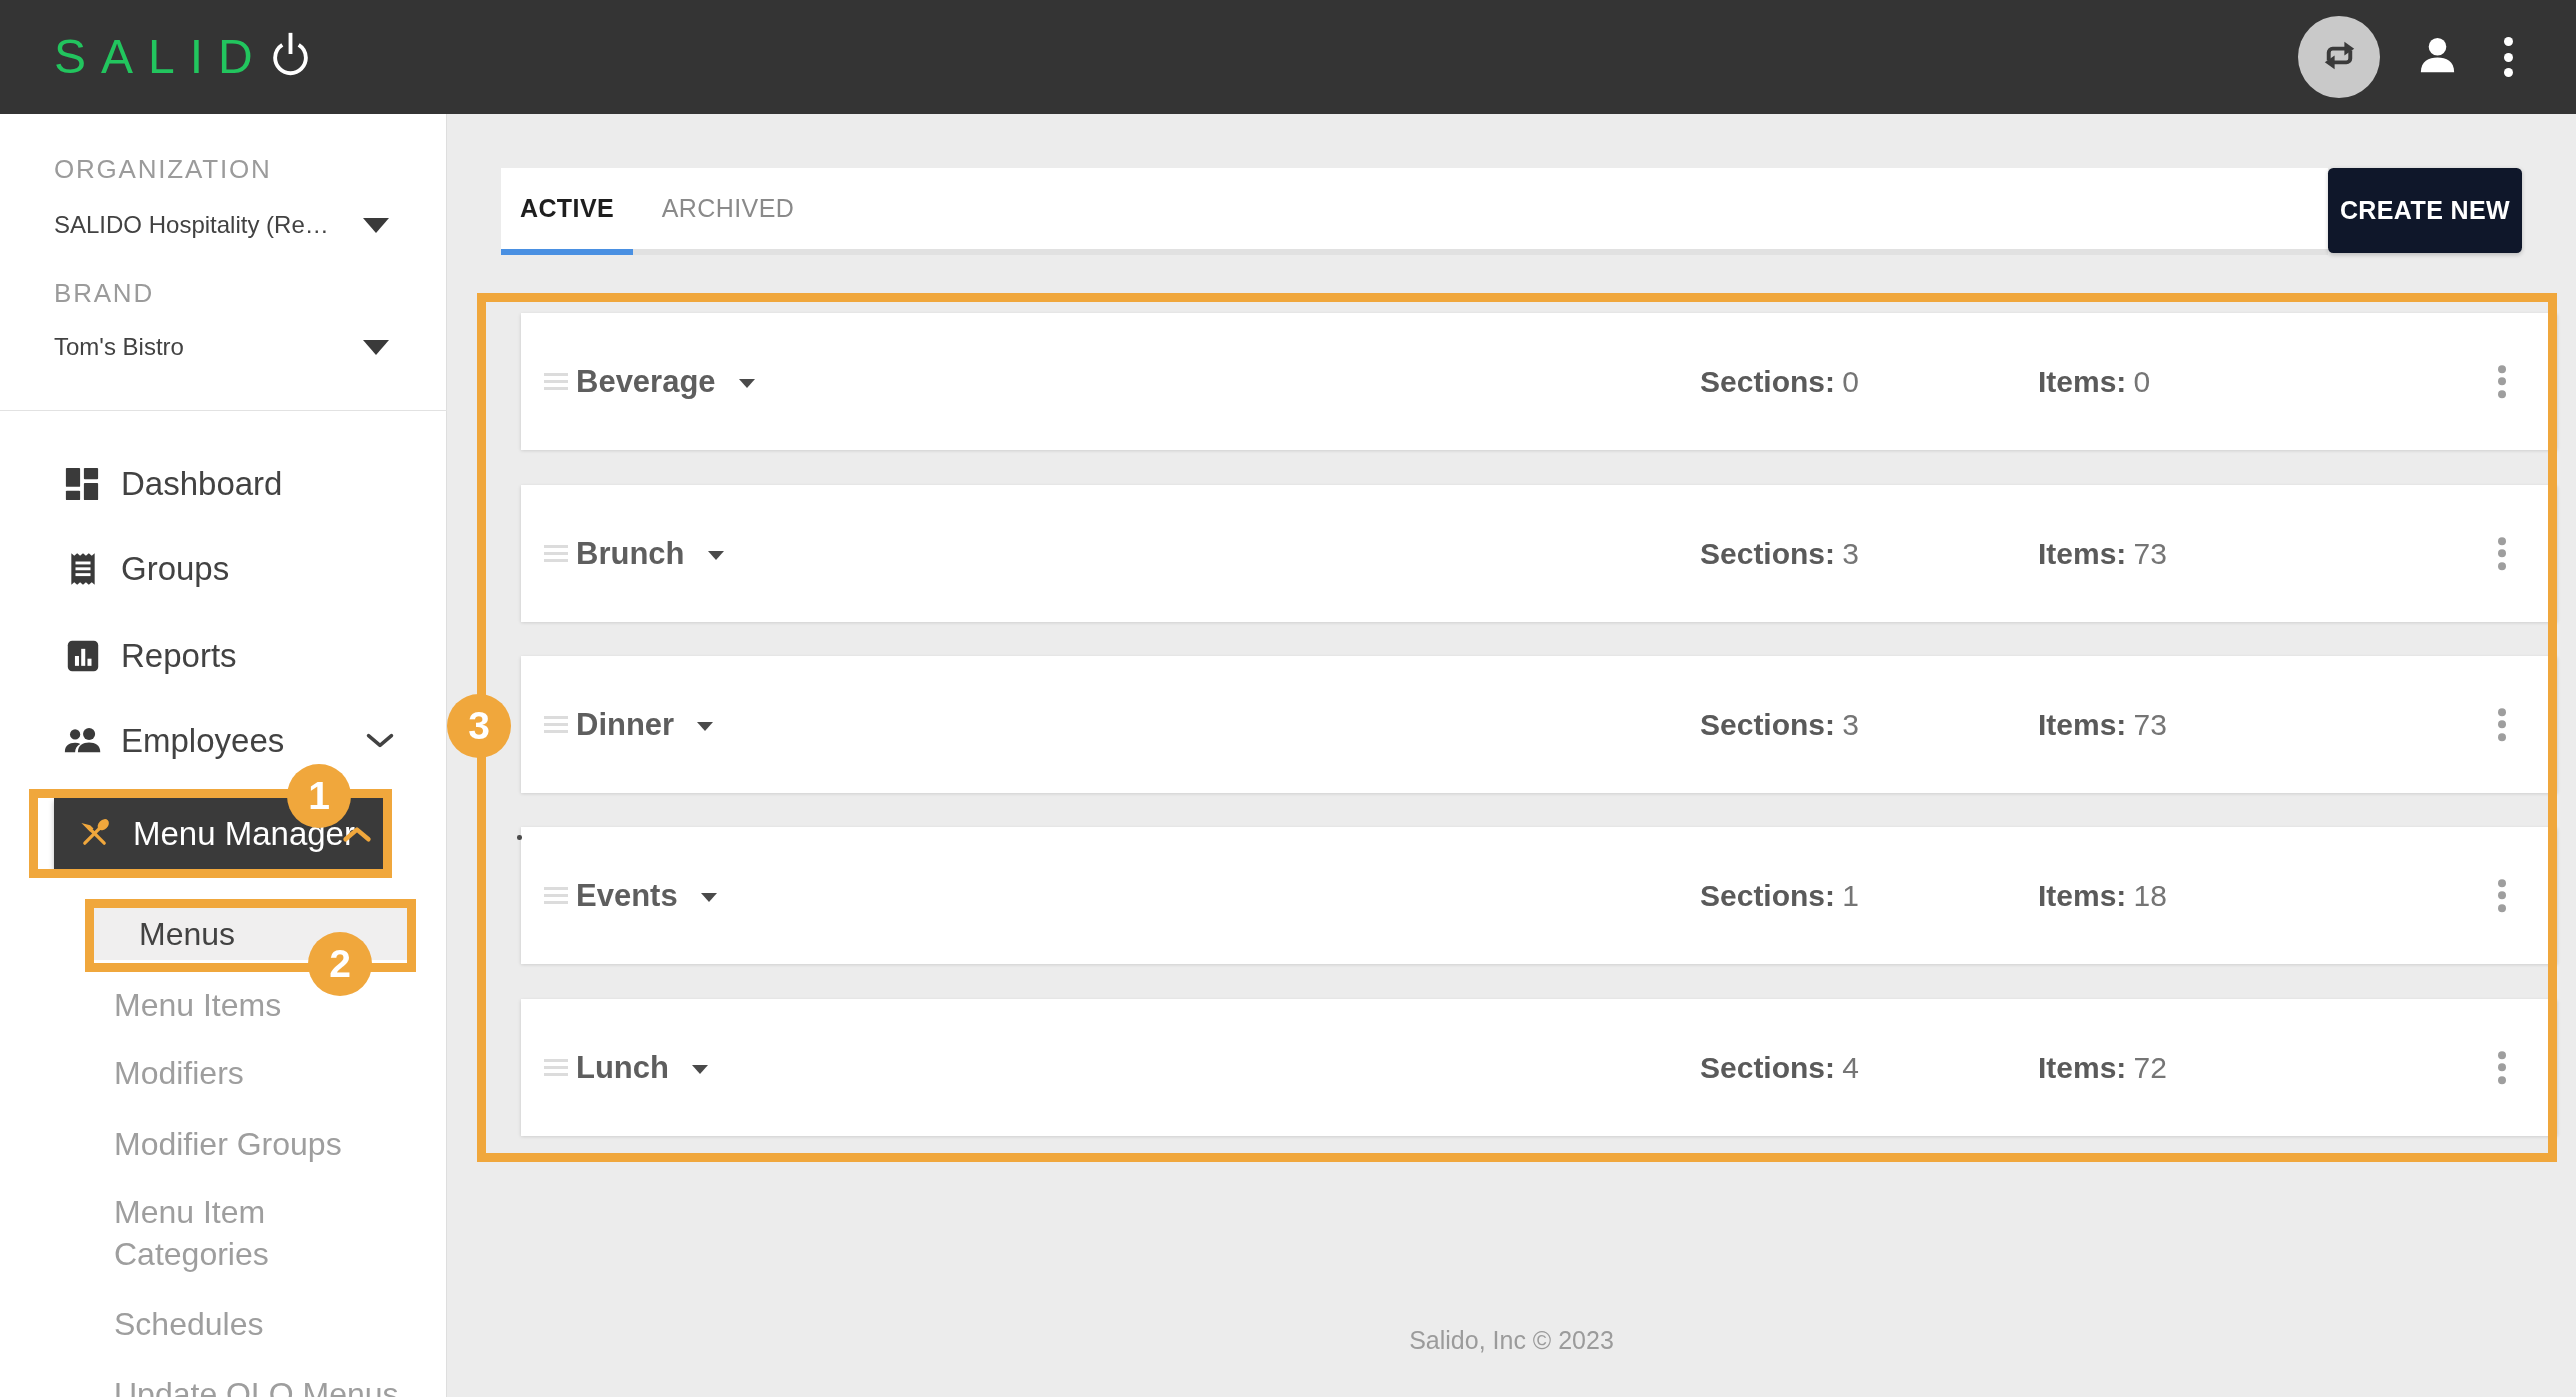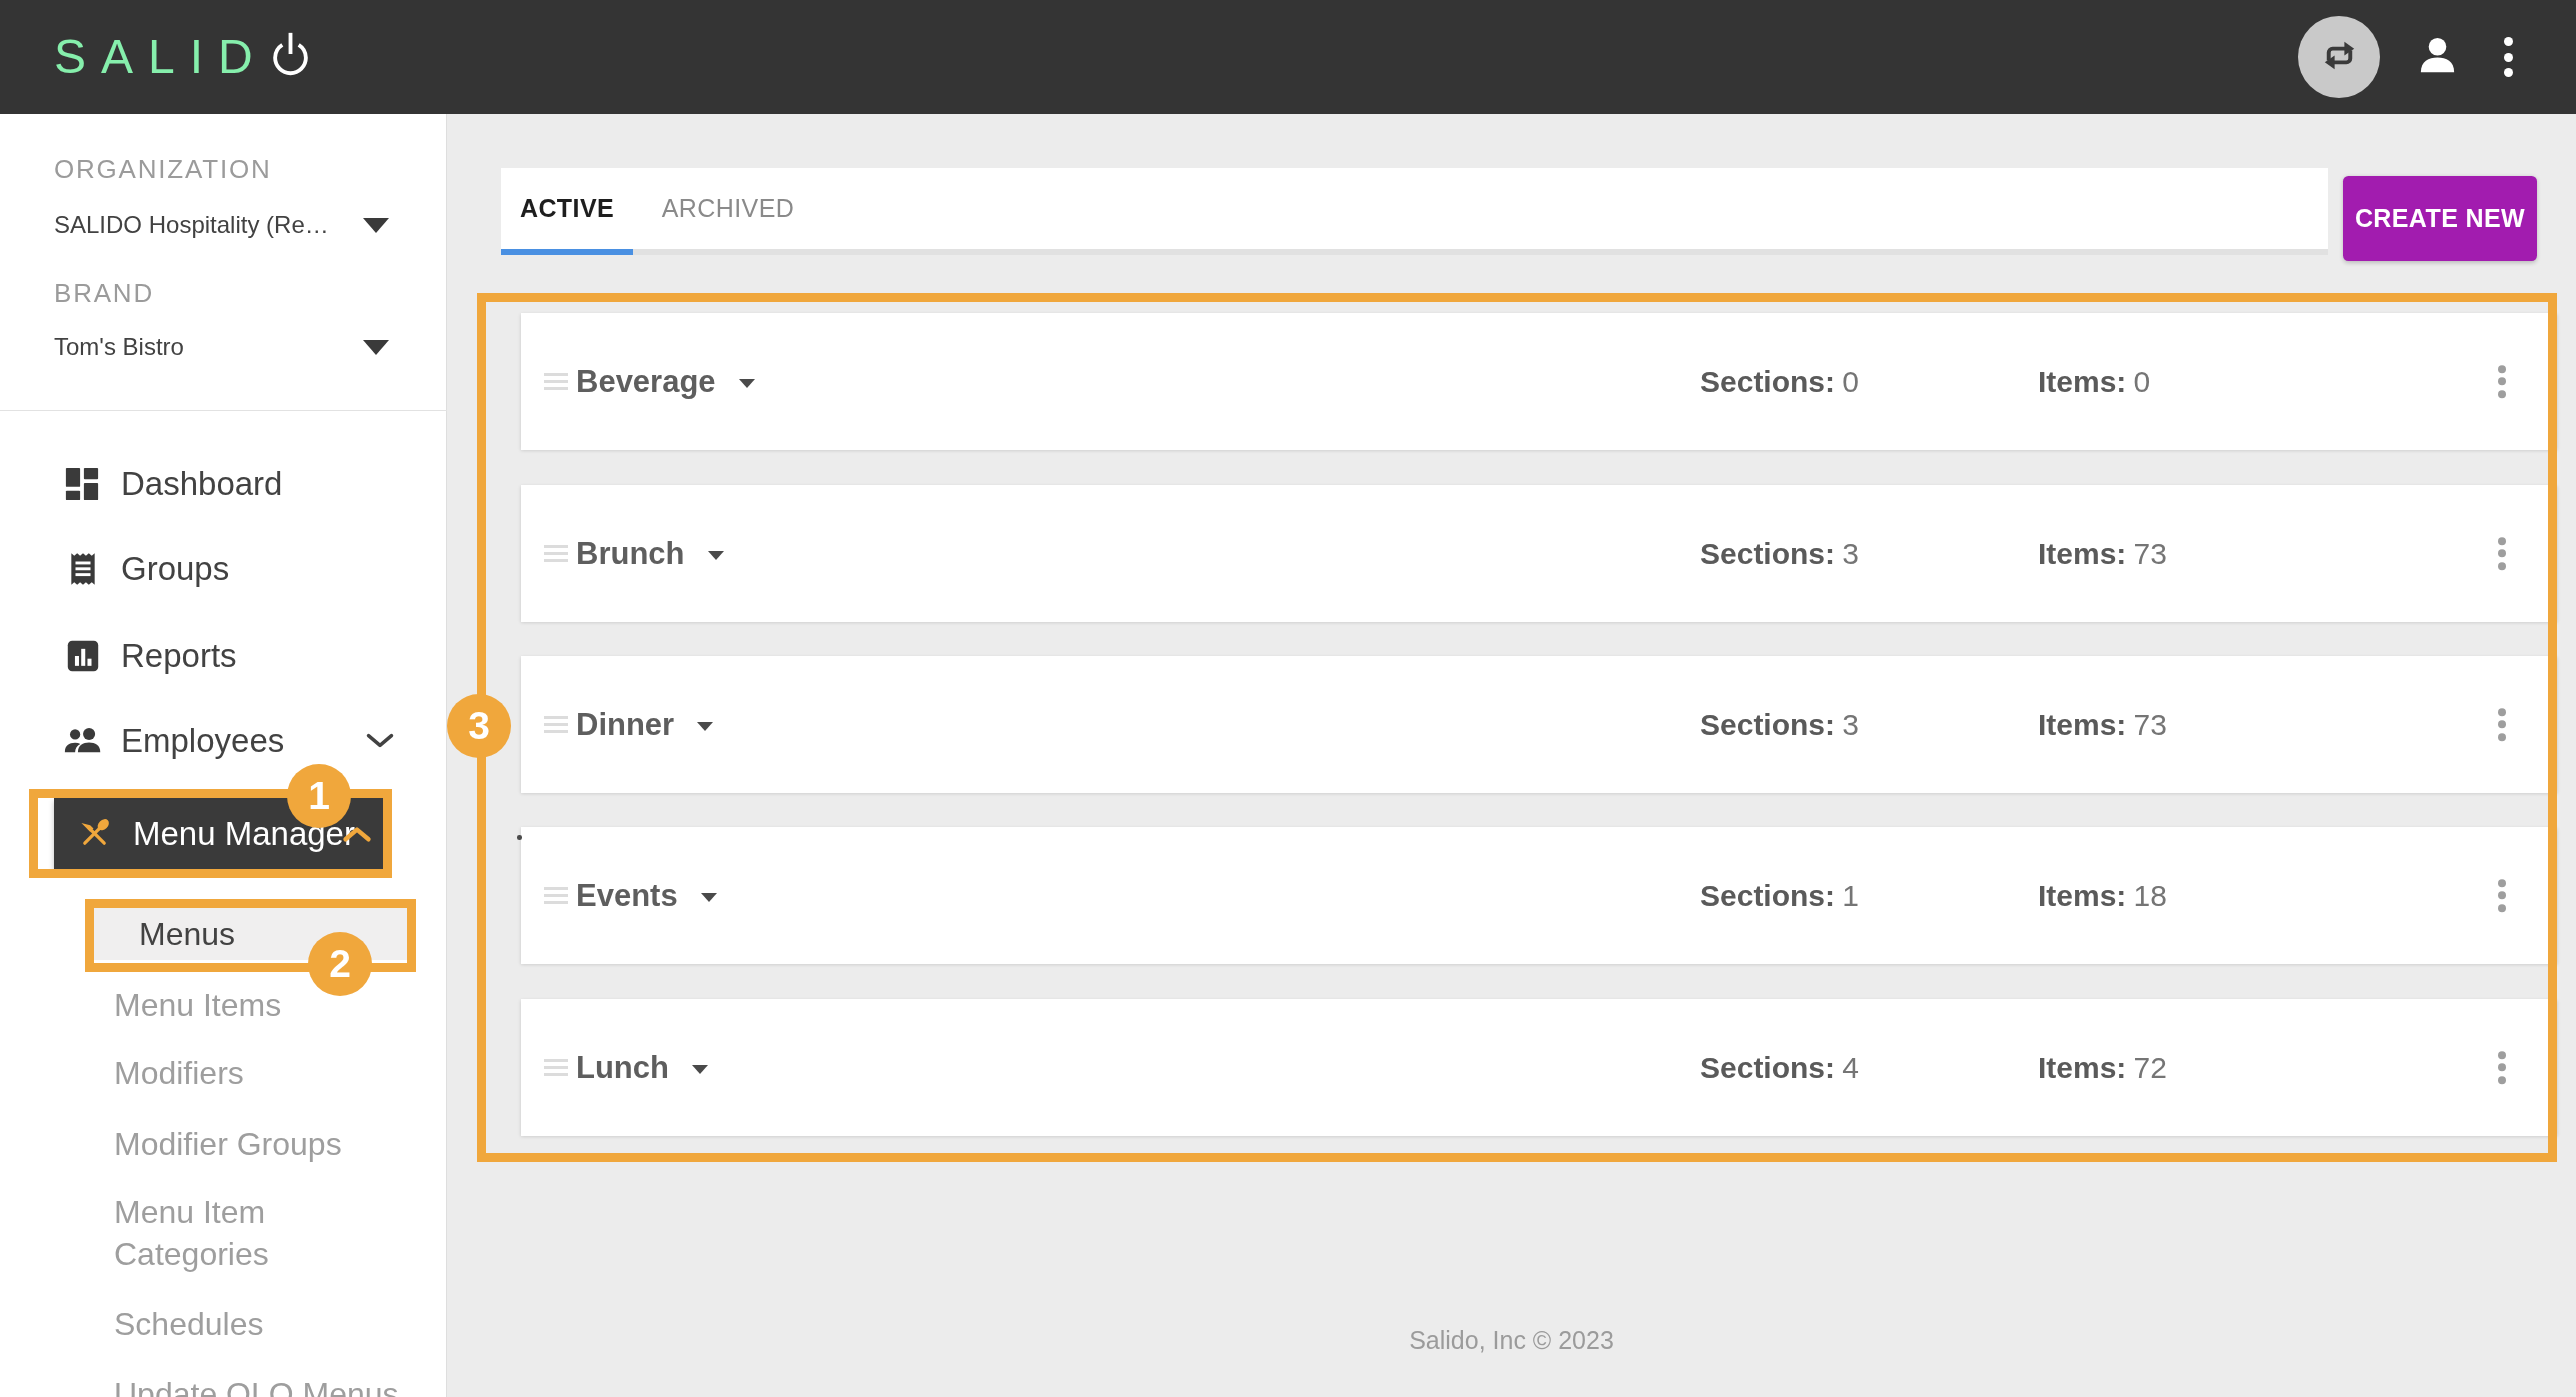--- a/index.html
+++ b/index.html
@@ -10,21 +10,21 @@
     background: #ECECEC;
     overflow: hidden;
   }
 
   
   .header {
     position: absolute; left: 0; top: 0; width: 2576px; height: 114px;
     background: #343434; display: flex; align-items: center;
     padding: 0 54px; z-index: 20;
   }
-  .logo { display: flex; align-items: center; color: #86efac; text-align: right; }
+  .logo { display: flex; align-items: center; color: #22c55e; text-align: right; }
   .logo-text {
     font-size: 48px; font-weight: 300; letter-spacing: 15px; line-height: 1;
   }
   .logo-power { margin-left: 1.8px; margin-top: -3.6px; }
   .header-actions {
     margin-left: auto; display: flex; align-items: center; gap: 34px;
   }
   .hbtn { background: none; border: none; cursor: pointer; display: flex; align-items: center; justify-content: center; }
   .hbtn.circle {
     width: 82px; height: 82px; border-radius: 50%; background: #C9C9C9;
@@ -112,26 +112,25 @@
   }
   .tab-active { width: 132px; color: #1E1E1E; font-weight: bold; }
   .tab-archived { width: 190px; color: #8A8A8A; }
   .tab-track {
     position: absolute; left: 0; bottom: 0; width: 100%; height: 6.3px; background: #E1E1E1;
   }
   .tab-underline {
     position: absolute; left: 0; bottom: 0; width: 132px; height: 6.3px; background: #4A90E2; z-index: 2;
   }
   .create-btn {
-    position: absolute; left: 2328px; top: 176px; width: 194px; height: 85px;
-    background: #a21caf; color: #FFFFFF; font-family: "Liberation Sans", sans-serif;
+    position: absolute; left: 2328px; top: 168px; width: 194px; height: 85px;
+    background: #0f172a; color: #FFFFFF; font-family: "Liberation Sans", sans-serif;
     font-size: 25px; font-weight: bold; letter-spacing: 0.4px;
     border: none; border-radius: 5.4px; cursor: pointer; z-index: 2;
     box-shadow: 0 1.8px 4.5px rgba(0,0,0,0.2);
-    margin-left: 15px;
   }
 
   .menu-card {
     position: absolute; left: 501px; width: 2036px; height: 137px;
     background: #FFFFFF; box-shadow: 0 0.9px 3.6px rgba(0,0,0,0.16);
     display: flex; align-items: center; z-index: 1; margin-left: 20px;
   }
   .drag-handle {
     position: absolute; left: 21.5px; display: flex; flex-direction: column; gap: 4.5px;
     cursor: grab; padding: 5.4px 1.8px;

